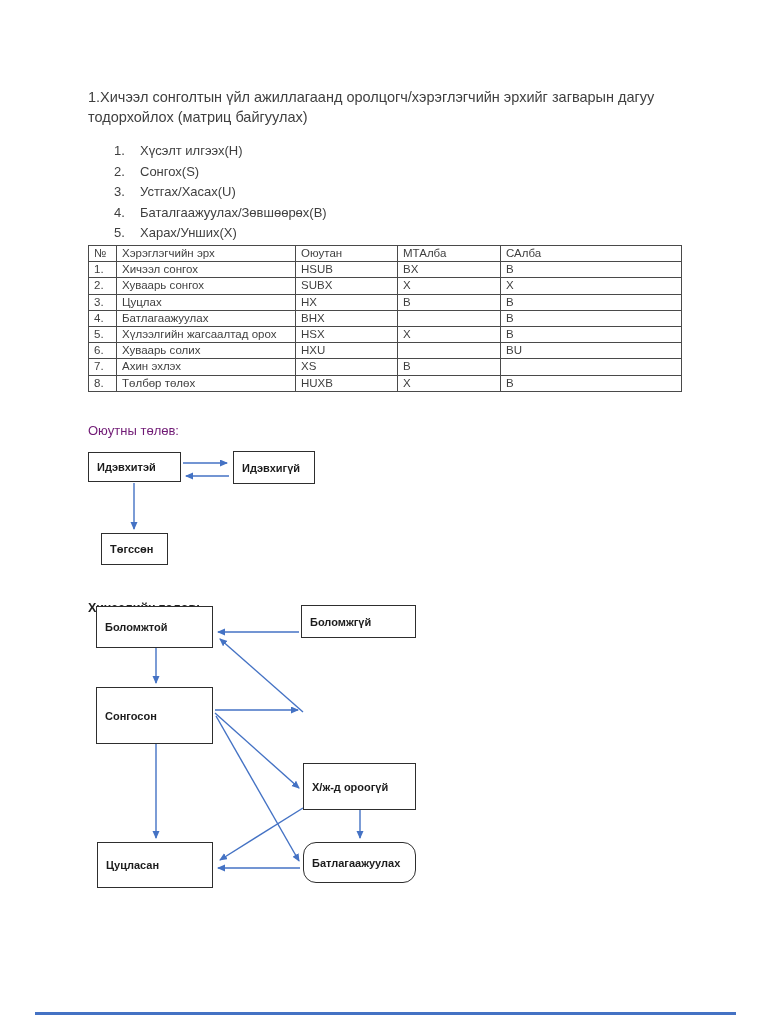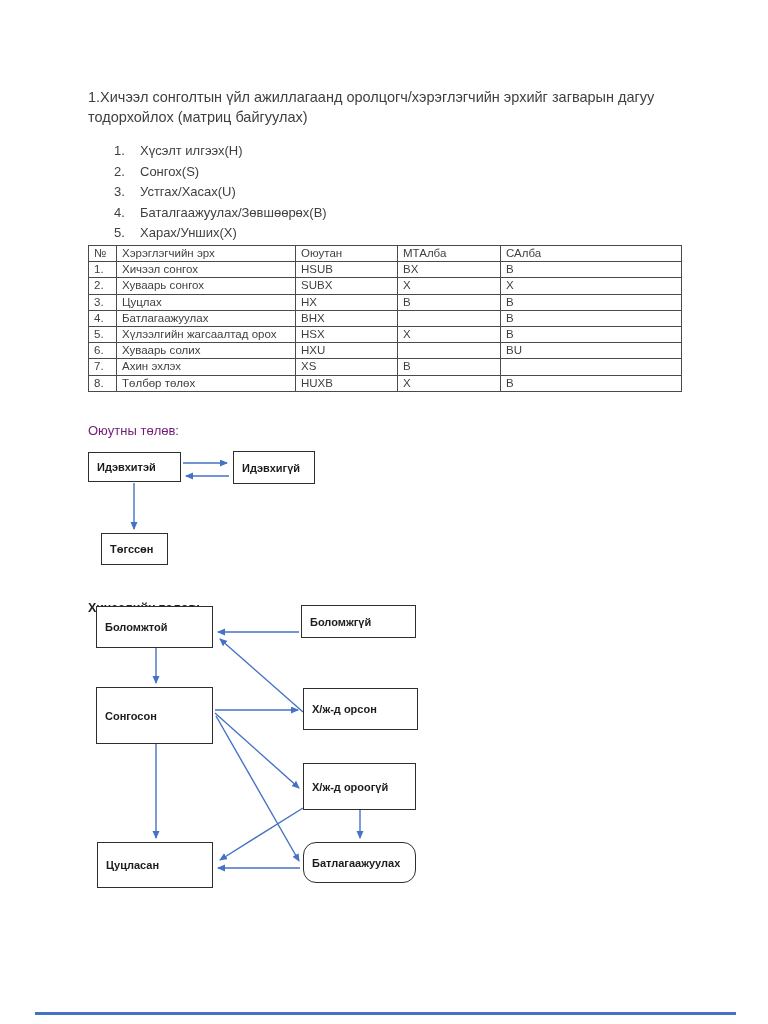--- a/index.html
+++ b/index.html
@@ -170,20 +170,19 @@
       <line class="arrow" x1="207" y1="115" x2="291" y2="190" stroke="#4472c4" stroke-width="1.4" marker-end="url(#ah2)"></line>
       <line class="arrow" x1="208" y1="118" x2="291" y2="263" stroke="#4472c4" stroke-width="1.4" marker-end="url(#ah2)"></line>
       <line class="arrow" x1="148" y1="132" x2="148" y2="240" stroke="#4472c4" stroke-width="1.4" marker-end="url(#ah2)"></line>
       <line class="arrow" x1="295" y1="210" x2="212" y2="262" stroke="#4472c4" stroke-width="1.4" marker-end="url(#ah2)"></line>
       <line class="arrow" x1="352" y1="212" x2="352" y2="240" stroke="#4472c4" stroke-width="1.4" marker-end="url(#ah2)"></line>
       <line class="arrow" x1="292" y1="270" x2="210" y2="270" stroke="#4472c4" stroke-width="1.4" marker-end="url(#ah2)"></line>
     </svg>
     <div class="node" style="left:88px;top:8px;width:117px;height:42px;">Боломжтой</div>
     <div class="node" style="left:293px;top:7px;width:115px;height:33px;">Боломжгүй</div>
     <div class="node" style="left:88px;top:89px;width:117px;height:57px;">Сонгосон</div>
-    <div class="node" style="left:295px;top:90px;width:115px;height:42px;">Х/ж-д орсон</div>
     <div class="node" style="left:295px;top:165px;width:113px;height:47px;">Х/ж-д ороогүй</div>
     <div class="node" style="left:89px;top:244px;width:116px;height:46px;">Цуцласан</div>
     <div class="node" style="left:295px;top:244px;width:113px;height:41px;border-radius:13px;">Батлагаажуулах</div>
   </div>
 
   <div class="bottom-rule" style="left: 35px; top: 1012px; width: 701px; background: rgb(68, 114, 196);"></div>
 </div>
 
 </body></html>

